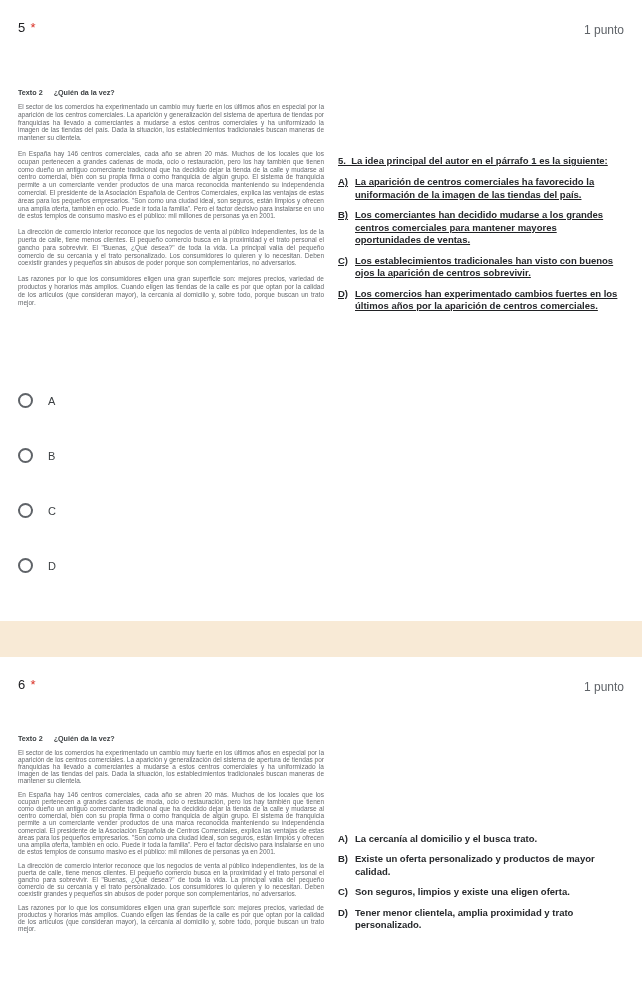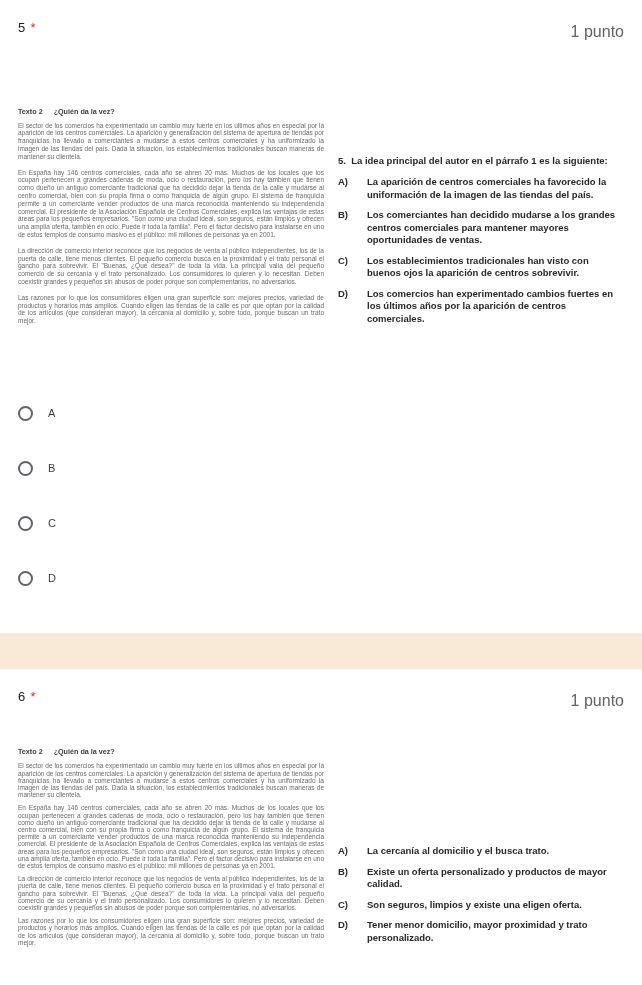--- a/index.html
+++ b/index.html
@@ -9,48 +9,48 @@
     background:#ffffff;
     color:#202124;
   }
   .page { width:642px; height:985px; overflow:hidden; }
 
   .card { background:#ffffff; padding:20px 18px 0 18px; }
 
   .card-header { display:flex; justify-content:space-between; align-items:flex-start; height:16px; }
   .qnum { font-size:13px; color:#202124; letter-spacing:0.2px; }
   .req { color:#d93025; margin-left:5px; }
-  .points { font-size:16px; color:#5f6368; padding-top:3px; }
+  .points { font-size:12px; color:#5f6368; padding-top:3px; }
 
-  .card-body { display:flex; margin-top:46px; align-items:flex-end; }
+  .card-body { display:flex; margin-top:46px; align-items:center; }
   .card-6 .card-body { margin-top:40px; }
 
   .passage { width:306px; flex:none; }
   .passage-title { font-size:7.2px; font-weight:bold; color:#3c4043; margin-bottom:6px; }
   .pt-q { margin-left:11px; }
   .para {
     font-size:6.5px; line-height:7.8px; color:#66696d;
     text-align:justify; margin-bottom:8px;
   }
   .tight .para { line-height:7.2px; margin-bottom:6px; }
 
   .question-col { width:290px; margin-left:14px; }
-  .offset-q5 { padding-top:72px; }
+  .offset-q5 { padding-top:72px;text-decoration:underline; }
   .offset-q6 { padding-top:100px; }
 
   .prompt {
     font-size:9.5px; font-weight:700; color:#26282b;
     line-height:13px; margin-bottom:9px;
   }
   .choice {
     display:flex; margin-bottom:8px;
     font-size:9.5px; font-weight:600; color:#26282b; line-height:12.5px;
   }
   .choice-letter { width:17px; flex:none; }
-  .choice-text { flex:1;margin-left:12px; }
+  .choice-text { flex:1; }
 
   .radio-group { margin-top:70px; padding-bottom:10px; }
   .radio-row {
     display:flex; align-items:center; height:20px;
     margin-bottom:35px; cursor:pointer; width:120px;
   }
   .radio-circle {
     width:15px; height:15px; flex:none;
     border:2px solid #5f6368; border-radius:50%;
     background:#ffffff;
@@ -153,19 +153,19 @@
         <div class="choice">
           <span class="choice-letter">B)</span>
           <span class="choice-text">Existe un oferta personalizado y productos de mayor calidad.</span>
         </div>
         <div class="choice">
           <span class="choice-letter">C)</span>
           <span class="choice-text">Son seguros, limpios y existe una eligen oferta.</span>
         </div>
         <div class="choice">
           <span class="choice-letter">D)</span>
-          <span class="choice-text">Tener menor domicilio, mayor proximidad y trato personalizado.</span>
+          <span class="choice-text">Tener menor clientela, amplia proximidad y trato personalizado.</span>
         </div>
       </div>
     </div>
   </section>
 
 </div>
 
 </body></html>

